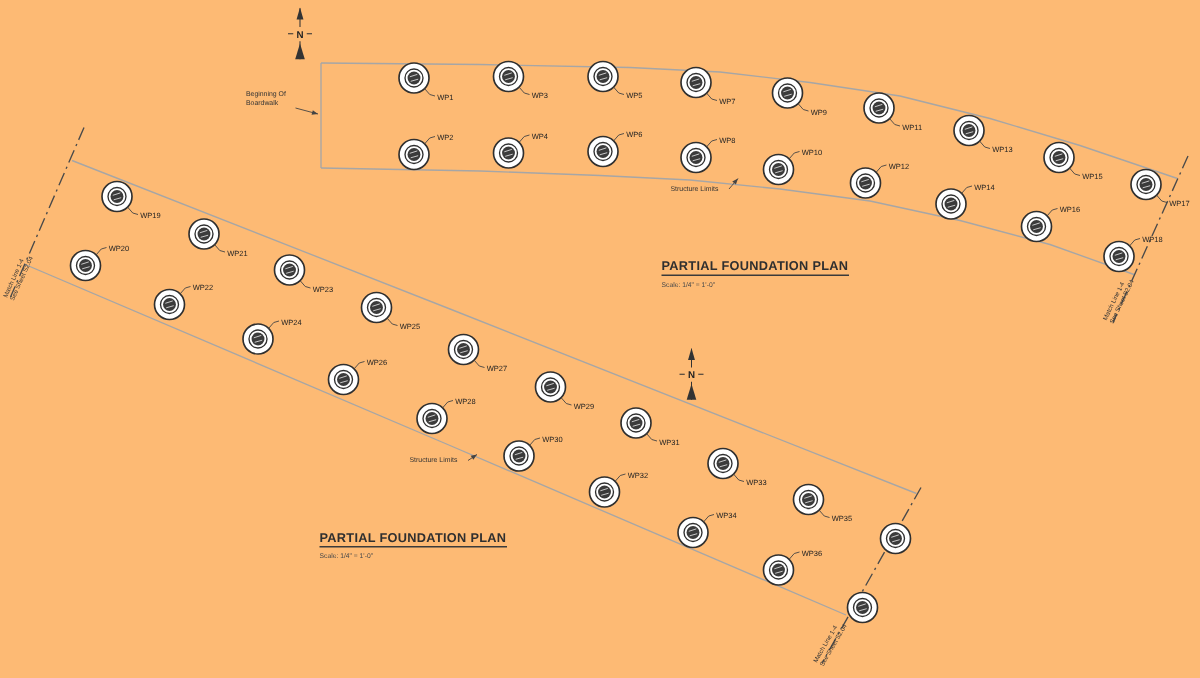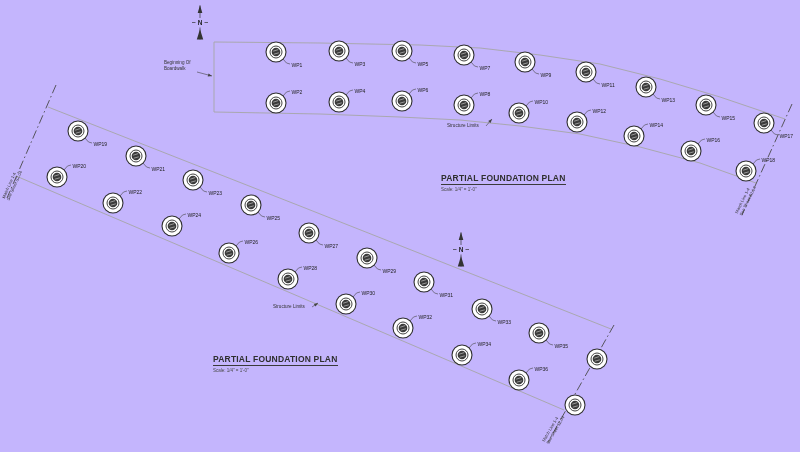--- a/index.html
+++ b/index.html
@@ -1,17 +1,17 @@
 <!DOCTYPE html>
 <html><head>
 <meta charset="utf-8">
 <style>
   html,body { margin:0; padding:0; background:#e8e8e8; }
   .sheet {
-    position:relative; width:800px; height:452px; background:#c4b5fd;
+    position:relative; width:800px; height:452px; background:#fdba74;
     font-family:"Liberation Sans", sans-serif; overflow:hidden;
   }
   .sheet svg { position:absolute; left:0; top:0; }
   .title-block { position:absolute; }
   .plan-title {
     display:inline-block; font-weight:bold; font-size:8.5px; letter-spacing:.2px;
     color:#2f2f2f; border-bottom:1.6px solid #3a3a3a; padding-bottom:1px; white-space:nowrap;
   }
   .plan-scale { font-size:4.5px; color:#4a4a4a; margin-top:1.5px; white-space:nowrap; }
   .anno {

